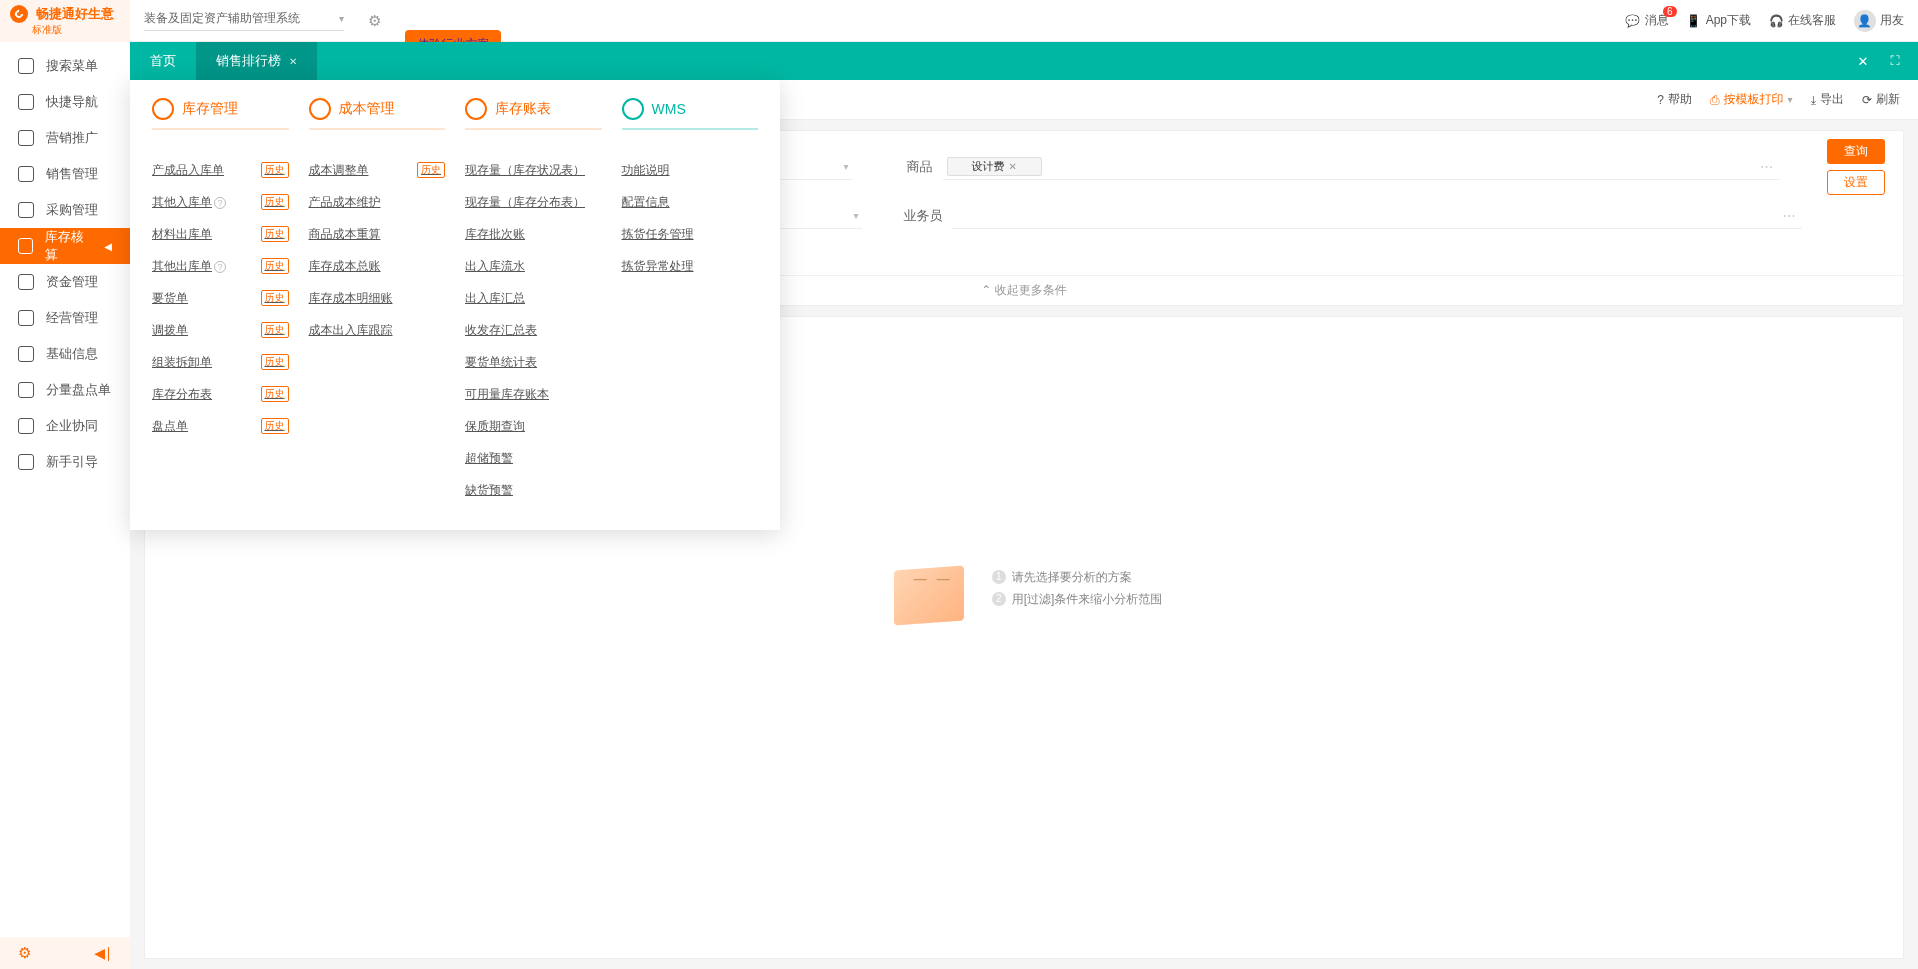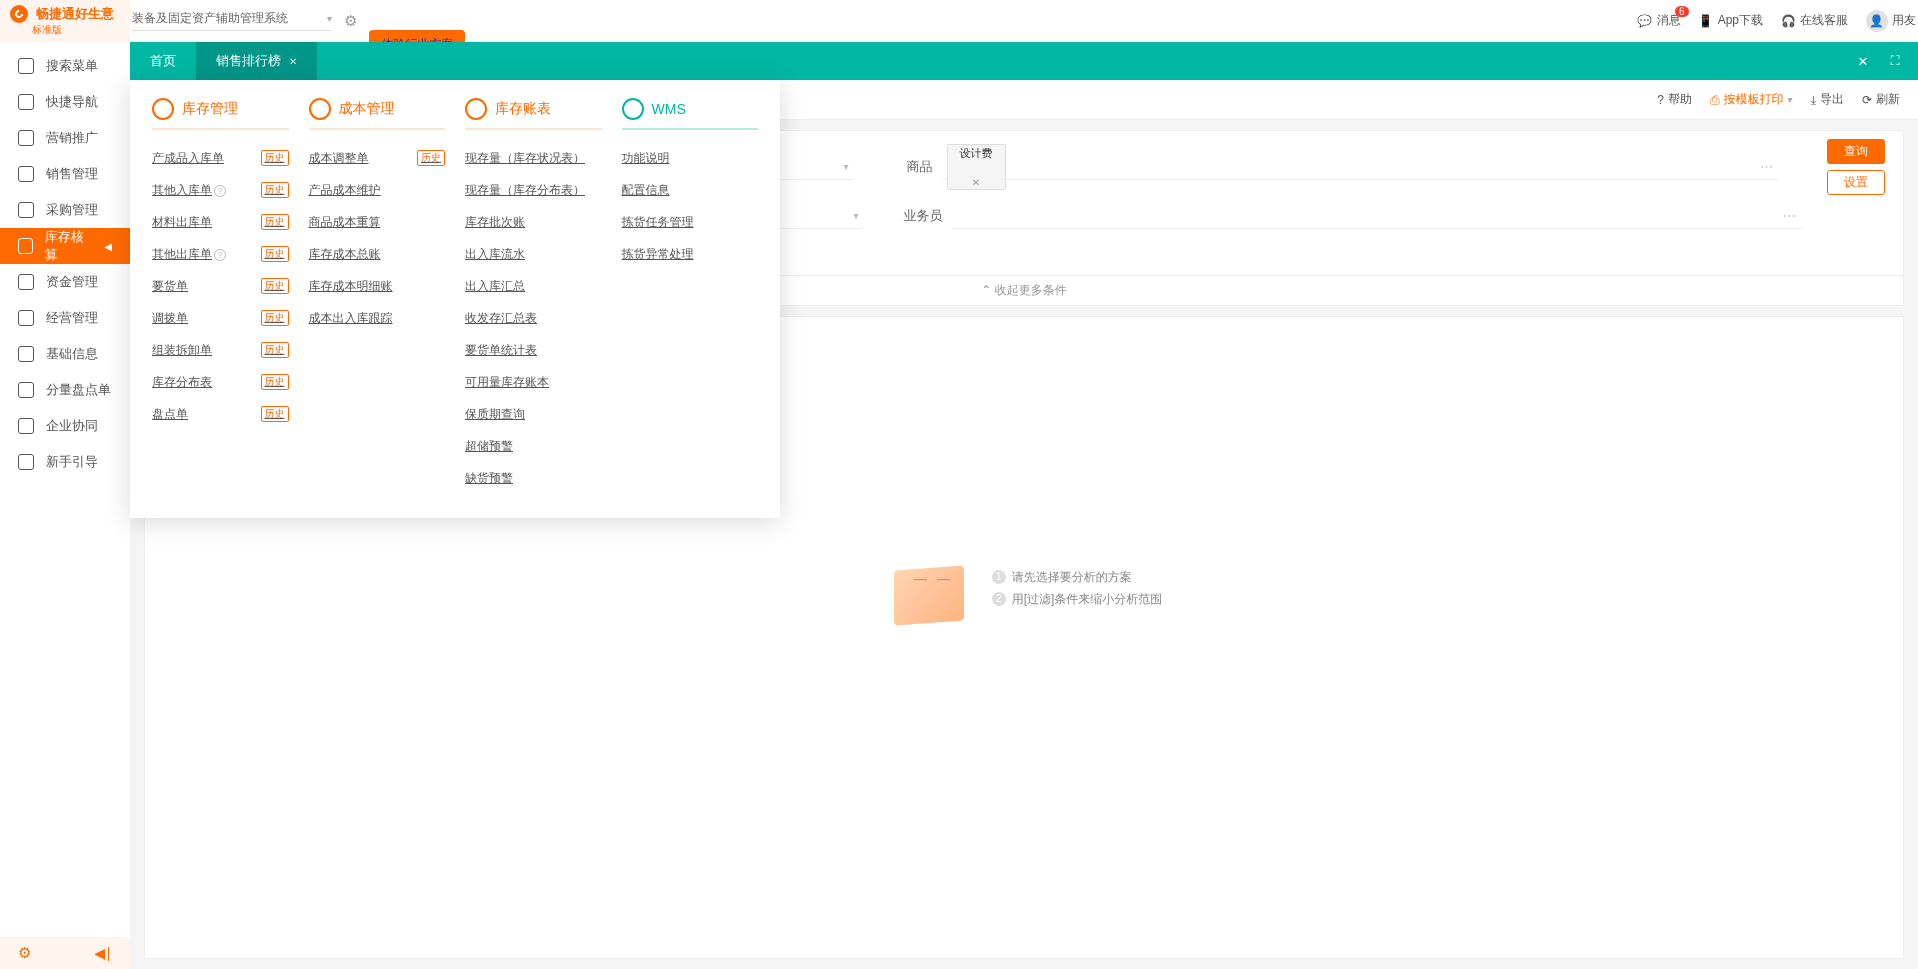--- a/index.html
+++ b/index.html
@@ -22,21 +22,21 @@
     .nav-item { display:flex; align-items:center; gap:12px; height:36px; padding:0 18px; color:#555; cursor:pointer; }
     .nav-item.active { background:#ff6a00; color:#fff; }
     .nav-icon { width:16px; height:16px; display:inline-block; position:relative; }
     .icon-generic { border:1.5px solid currentColor; border-radius:3px; }
     .nav-item.active .nav-icon{border-color:#fff;}
     .sidebar-bottom { height:32px; display:flex; align-items:center; justify-content:space-between; padding:0 18px; background:#fff5ee; }
     .gear { color:#ff6a00; font-size:15px; }
     .collapse-icon{ color:#ff6a00; font-size:14px; }
     
     
-    .top-header { height:42px; background:#fff; display:flex; align-items:center; padding:0 2px; gap:12px; border-bottom:1px solid #eee; }
+    .top-header { height:42px; background:#fff; display:flex; align-items:center; padding:0 14px; gap:24px; border-bottom:1px solid #eee; }
     .system-select { display:flex; align-items:center; gap:8px; color:#666; width:200px; border-bottom:1px solid #ddd; padding-bottom:3px; font-size:12px;}
     .chev-down{font-size:10px;color:#aaa;}
     .settings-icon{color:#999;font-size:15px;}
     .orange-btn{ background:#ff6a00; color:#4c1d95; border:none; padding:6px 12px; border-radius:4px; font-size:12px;margin-top:48px;}
     .header-right{ margin-left:auto; display:flex; align-items:center; gap:18px; color:#555; font-size:12px;}
     .header-link{display:flex;align-items:center;gap:4px;position:relative;cursor:pointer;}
     .badge{position:absolute;top:-6px;right:-8px;background:#ff3b30;color:#fff;border-radius:8px;font-size:10px;padding:0 4px;min-width:14px;text-align:center;}
     .avatar{width:22px;height:22px;border-radius:50%;background:#e0e0e0;display:flex;align-items:center;justify-content:center;color:#fff;font-size:12px;}
     
     
@@ -51,42 +51,42 @@
     .toolbar{height:40px;background:#fff;display:flex;align-items:center;justify-content:flex-end;gap:18px;padding:0 18px;color:#555;border-bottom:1px solid #eee;}
     .tool-link{display:flex;align-items:center;gap:4px;cursor:pointer;font-size:12px;}
     .orange-link{color:#ff6a00;}
     
     
     .filter-wrap{background:#fff;margin:10px 14px 0;border:1px solid #eee;border-radius:2px;}
     .filter-row{display:flex;align-items:center;padding:8px 18px;}
     .filter-label{width:50px;color:#666;text-align:right;margin-right:10px;}
     .filter-input{flex:1;border:none;border-bottom:1px solid #eee;height:26px;display:flex;align-items:center;justify-content:space-between;padding:0 4px;}
     .filter-col{display:flex;align-items:center;flex:1;padding-right:30px;}
-    .chip{background:#f5f5f5;border:1px solid #ddd;border-radius:2px;padding:1px 12px;font-size:11px;display:inline-flex;align-items:center;gap:16px;flex-direction:column;}
+    .chip{background:#f5f5f5;border:1px solid #ddd;border-radius:2px;padding:1px 24px;font-size:11px;display:inline-flex;align-items:center;gap:4px;}
     .chip-x{cursor:pointer;color:#999;font-size:10px;}
     .action-col{display:flex;flex-direction:column;gap:6px;margin-left:18px;}
     .q-btn{background:#ff6a00;color:#fff;border:none;padding:4px 16px;border-radius:3px;font-size:12px;}
     .s-btn{background:#fff;color:#ff6a00;border:1px solid #ff6a00;padding:3px 16px;border-radius:3px;font-size:12px;}
     .more-bar{text-align:center;padding:6px;color:#999;border-top:1px solid #f0f0f0;font-size:12px;cursor:pointer;}
     
     
     .empty{flex:1;background:#fff;margin:10px 14px;border:1px solid #eee;display:flex;align-items:center;justify-content:center;}
     .empty-inner{display:flex;align-items:center;gap:20px;margin-top:-100px;}
     .empty-img{width:86px;height:70px;position:relative;}
     .box-shape{width:70px;height:55px;background:linear-gradient(135deg,#ffd5b3 0%,#ffb380 100%);border-radius:4px;position:absolute;bottom:0;left:8px;transform:skewY(-4deg);}
     .face{position:absolute;top:18px;left:28px;display:flex;gap:10px;}
     .face::before,.face::after{content:"—";color:#c96;font-weight:bold;}
     .tips{color:#888;font-size:12px;line-height:22px;}
     .tip-row{display:flex;align-items:center;gap:6px;}
     .tip-num{width:14px;height:14px;border-radius:50%;background:#ddd;color:#fff;font-size:10px;display:flex;align-items:center;justify-content:center;}
     
     
     .mega{position:absolute;top:80px;left:130px;width:650px;background:#fff;box-shadow:0 4px 24px rgba(0,0,0,.15);padding:18px 12px 24px;display:flex;z-index:100;}
     .mega-col{flex:1;padding:0 10px;min-width:150px;}
-    .mega-head{display:flex;align-items:center;gap:8px;color:#ff6a00;font-size:14px;border-bottom:2px solid #ffe4d0;padding-bottom:8px;margin-bottom:12px;}
+    .mega-head{display:flex;align-items:center;gap:8px;color:#ff6a00;font-size:14px;border-bottom:2px solid #ffe4d0;padding-bottom:8px;margin-bottom:24px;}
     .mega-head.teal{color:#00b7a3;border-bottom-color:#b3eae4;}
     .mh-icon{width:22px;height:22px;border:2px solid currentColor;border-radius:50%;display:inline-block;}
     .mega-item{display:flex;justify-content:space-between;align-items:center;height:32px;color:#555;cursor:pointer;font-size:12px;text-decoration:underline;}
     .hist{border:1px solid #ff6a00;color:#ff6a00;font-size:10px;padding:0 3px;border-radius:2px;}
     .info-dot{display:inline-block;width:12px;height:12px;border:1px solid #bbb;border-radius:50%;font-size:9px;line-height:10px;text-align:center;color:#bbb;margin-left:2px;}
     .ellipsis{color:#bbb;letter-spacing:2px;}
     .chev{color:#bbb;font-size:10px;}
   </style>
 </head>
 <body>

